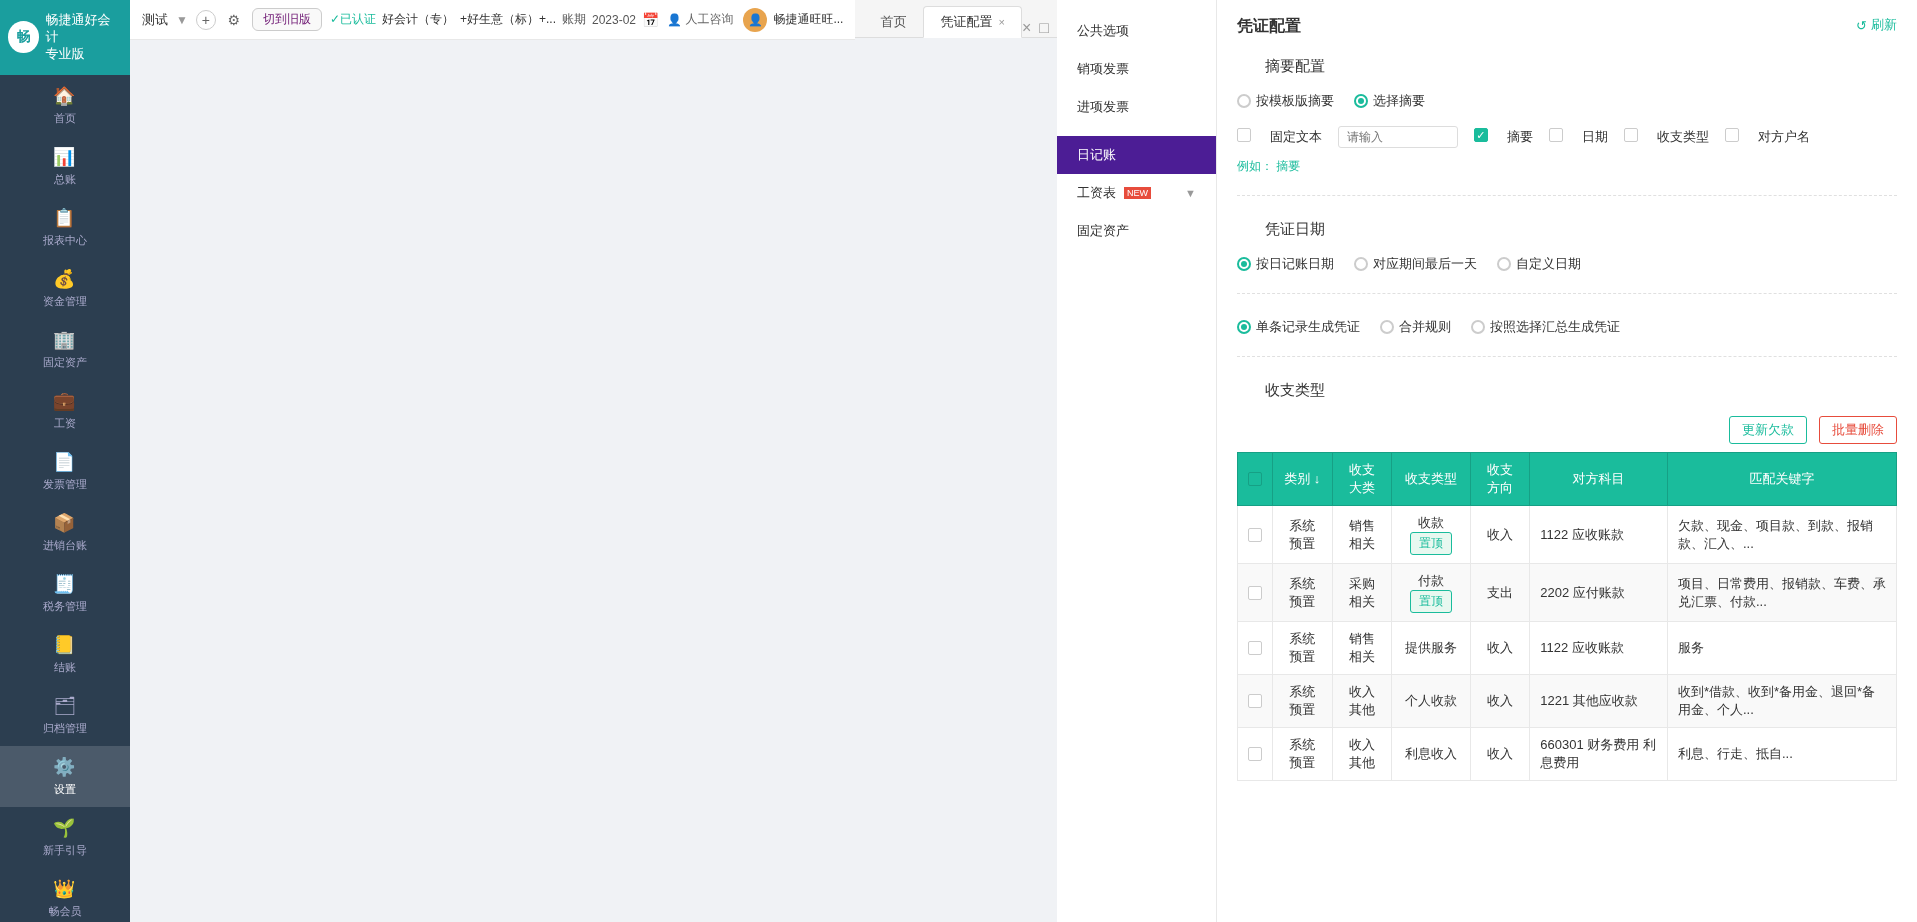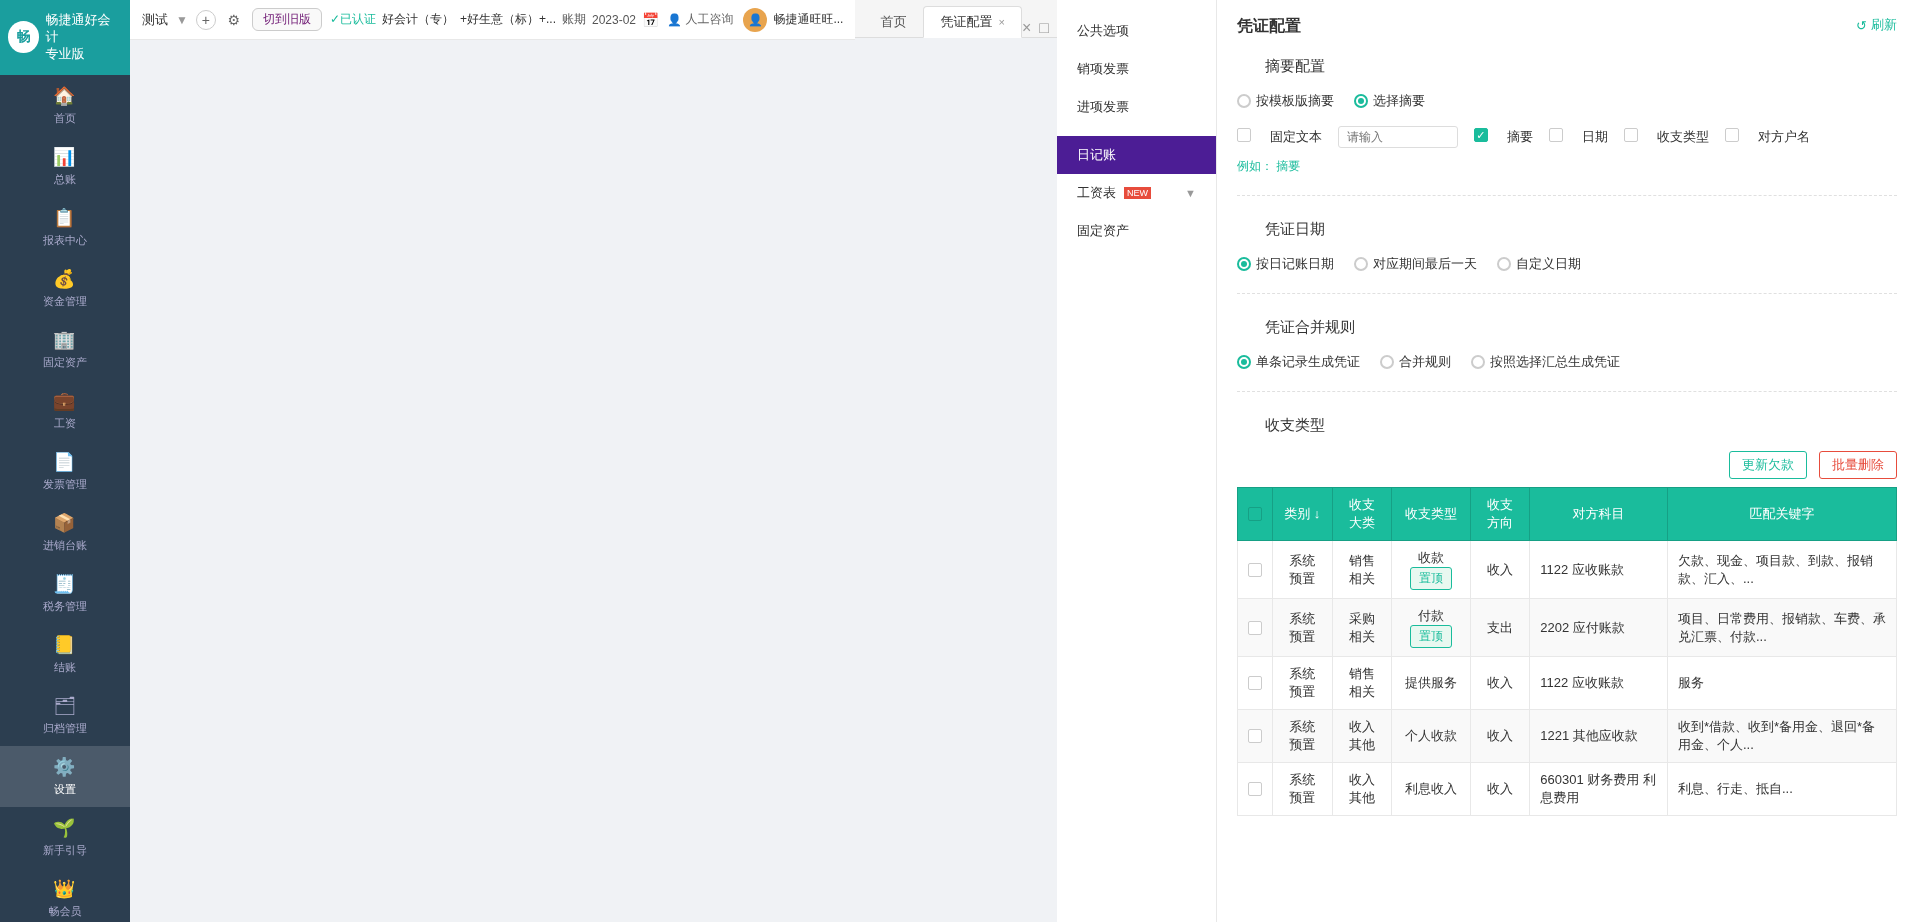--- a/index.html
+++ b/index.html
@@ -305,21 +305,20 @@
             <span>对应期间最后一天</span>
           </label>
           <label class="radio-item">
             <div class="radio-circle"></div>
             <span>自定义日期</span>
           </label>
         </div>
       </div>
 
       <div class="section">
-        <div class="section-title">凭证合并规则</div>
         <div class="merge-radio-group">
           <label class="radio-item">
             <div class="radio-circle checked"></div>
             <span>单条记录生成凭证</span>
           </label>
           <label class="radio-item">
             <div class="radio-circle"></div>
             <span>合并规则</span>
           </label>
           <label class="radio-item">

